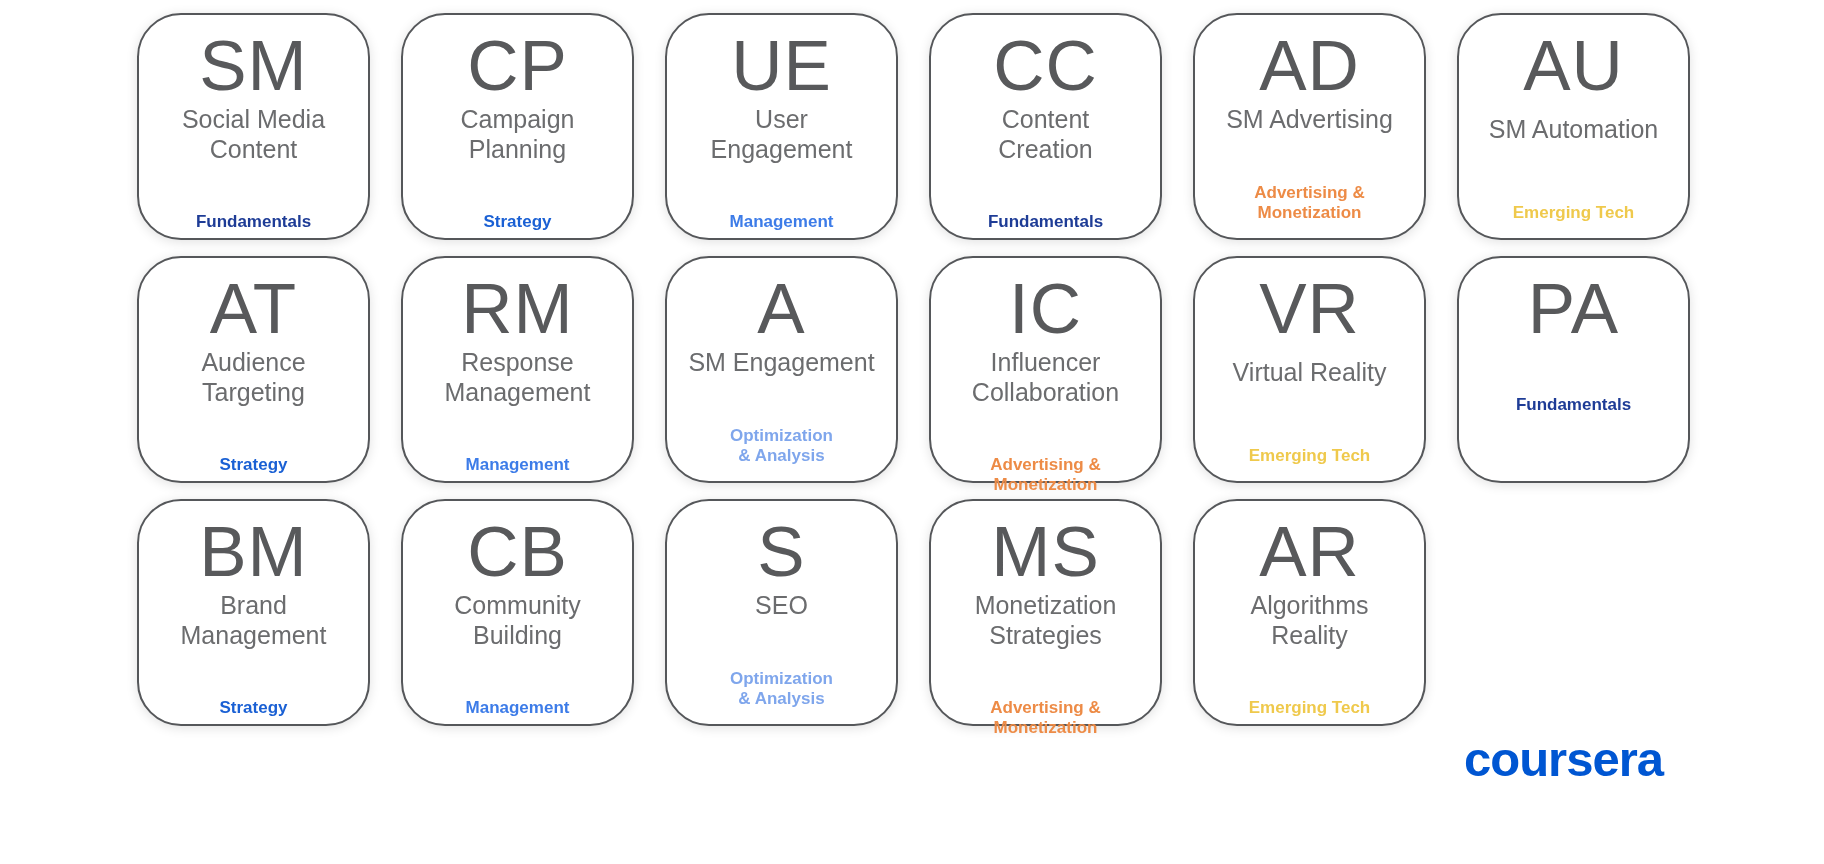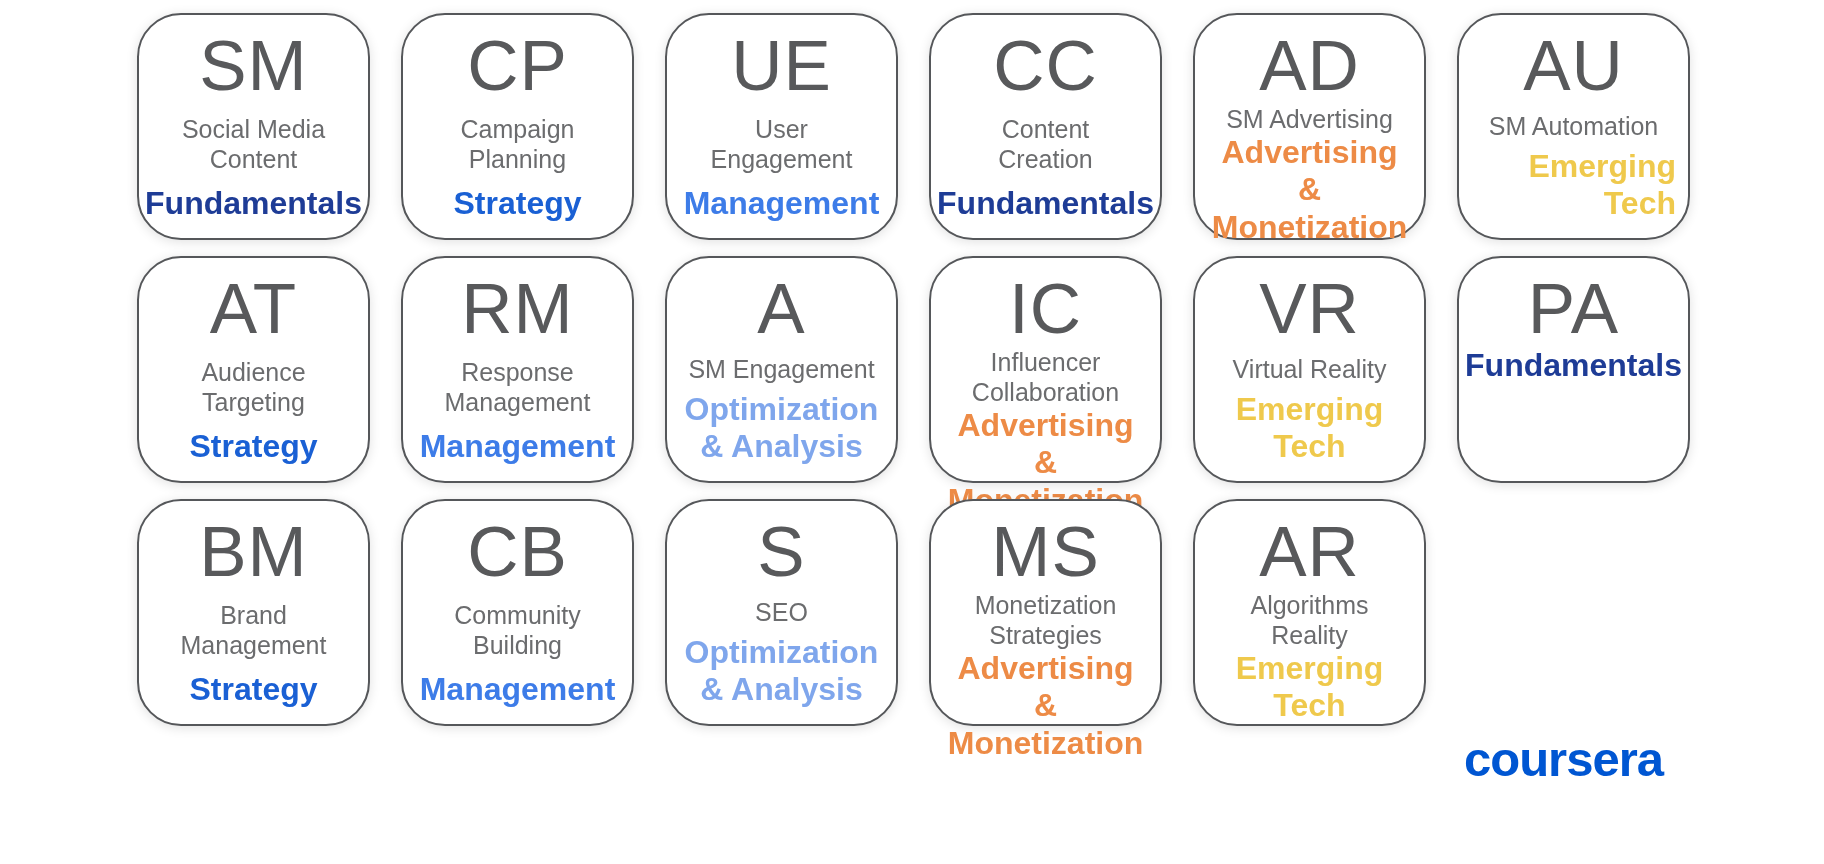--- a/index.html
+++ b/index.html
@@ -50,24 +50,25 @@
     display: flex;
     align-items: center;
     justify-content: center;
     font-size: 25px;
     line-height: 1.2;
     color: #6B6C6E;
     white-space: pre-line;
   }
   .cat {
     flex: 0 0 auto;
-    font-size: 32px;
+    font-size: 17px;
     line-height: 1.18;
     font-weight: bold;
     white-space: pre-line;
+    margin-top: 48px;
   }
   .cat-left { text-align: center; }
   .brand {
     position: absolute;
     left: 1444px;
     top: 731px;
     font-size: 49px;
     font-weight: bold;
     letter-spacing: -1px;
     margin-left: 20px;
@@ -100,21 +101,21 @@
       <div class="cat" style="color: rgb(61, 124, 232);">Management</div>
     </div>
 
     <div class="card" style="grid-row:1; grid-column:5;">
       <div class="abbr">AD</div>
       <div class="cname">SM Advertising</div>
       <div class="cat" style="color: rgb(237, 139, 70);">Advertising &amp;
 Monetization</div>
     </div>
 
-    <div class="card" style="grid-row:1; grid-column:6;text-align:right;">
+    <div class="card" style="grid-row:1; grid-column:6;">
       <div class="abbr">AU</div>
       <div class="cname">SM Automation</div>
       <div class="cat" style="color: rgb(239, 201, 76);">Emerging Tech</div>
     </div>
 
     <div class="card">
       <div class="abbr">CC</div>
       <div class="cname">Content
 Creation</div>
       <div class="cat" style="color: rgb(30, 60, 150);">Fundamentals</div>

